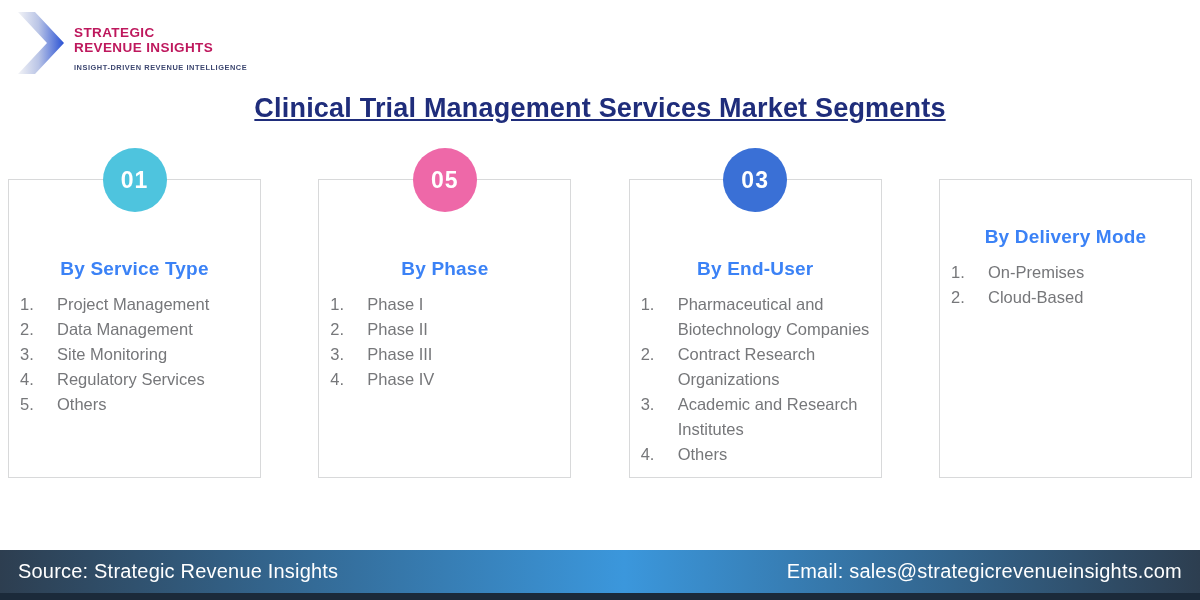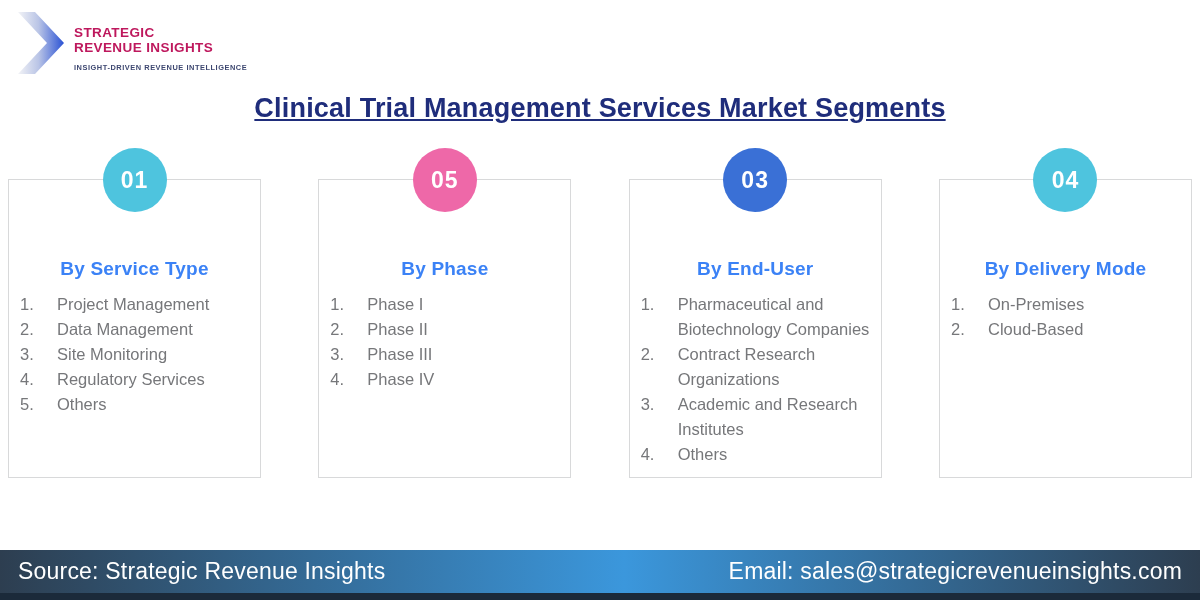--- a/index.html
+++ b/index.html
@@ -98,21 +98,21 @@
     left: 0; right: 0; bottom: 0;
   }
   .footer-bar {
     height: 43px;
     display: flex;
     align-items: center;
     justify-content: space-between;
     padding: 0 18px;
     background: linear-gradient(90deg, #2d3e50 0%, #3b97dc 52%, #2d3e50 100%);
     color: #ffffff;
-    font-size: 23px;
+    font-size: 20px;
     letter-spacing: 0.2px;
   }
   .footer-strip { height: 7px; background: #1b2a3a; }
 </style>
 </head>
 <body>
 
 <div class="logo">
   <svg class="logo-chevron" viewBox="0 0 46 62">
     <defs>
@@ -215,21 +215,20 @@
         </div>
 
         <div class="li">
           <span class="li-num">4.</span>
           <span class="li-text">Others</span>
         </div>
       </div>
   </div>
 
   <div class="card">
-    <div class="circle" style="background: rgb(78, 196, 222);">04</div>
     <div class="card-title">By Delivery Mode</div>
     <div class="card-list">
 
         <div class="li">
           <span class="li-num">1.</span>
           <span class="li-text">On-Premises</span>
         </div>
 
         <div class="li">
           <span class="li-num">2.</span>

